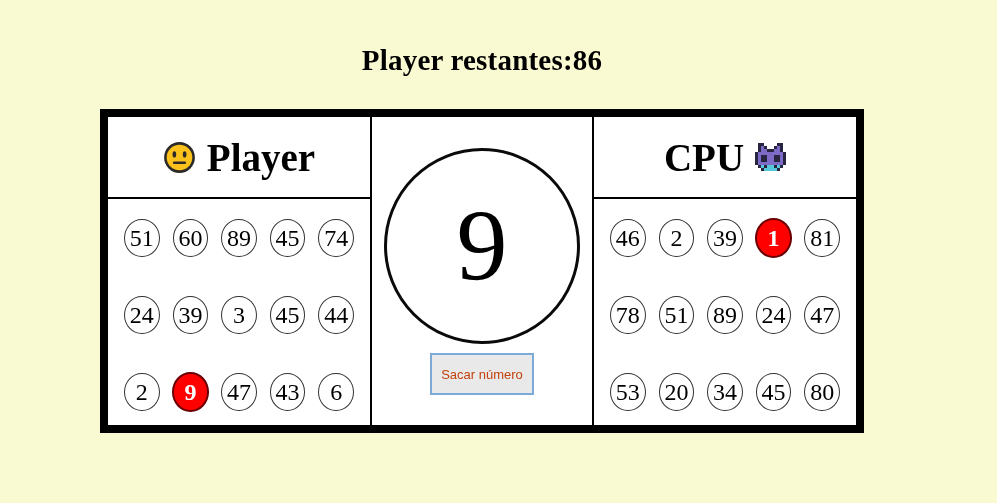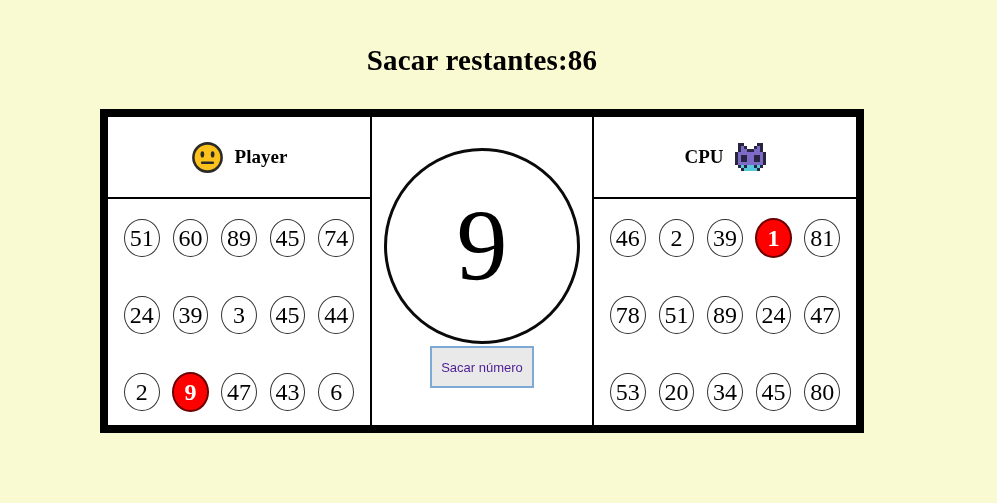--- a/index.html
+++ b/index.html
@@ -12,40 +12,40 @@
   *{box-sizing:border-box; margin:0; padding:0;}
   html,body{width:997px; height:503px;}
   body{background:var(--page-bg); font-family:"Liberation Serif", serif; color:#000; overflow:hidden;}
   .stage{width:764px; margin-left:100px; padding-top:44px;}
   .title{text-align:center; font-size:29px; font-weight:bold; letter-spacing:0.2px;}
   .board{margin-top:32px; display:flex; height:324px; border:8px solid var(--board-border); background:var(--board-bg);}
   .panel{display:flex; flex-direction:column;}
   .panel.side{width:262px;}
   .panel.cpu{flex:1;}
   .panel.center{width:228px; border-left:2px solid var(--board-border); border-right:2px solid var(--board-border); align-items:center;}
-  .panel-header{height:85px; border-bottom:2px solid var(--board-border); display:flex; align-items:center; justify-content:center; gap:11px; font-size:19px; font-weight:bold;}
+  .panel-header{height:85px; border-bottom:2px solid var(--board-border); display:flex; align-items:center; justify-content:center; gap:11px; font-size:39px; font-weight:bold;}
   .grid{flex:1; display:flex; flex-direction:column; padding:20px 16px 14px; gap:39px;}
   .grid-row{display:flex; justify-content:center; gap:13px;}
   .cell{width:38px; height:38px; border-radius:50%; border:1px solid var(--cell-border); background:#fff;
         display:flex; align-items:center; justify-content:center; font-size:24px; line-height:1;}
   .cell.marked{width:40px; height:40px; margin:-1px; border:2px solid var(--marked-border);
         background:var(--marked-bg); color:var(--marked-text); font-weight:bold;}
   .ball{margin-top:31px; width:196px; height:196px; border-radius:50%; border:3px solid #0a0a0a; background:#fff;
         display:flex; align-items:center; justify-content:center;}
   .ball-number{font-size:102px; line-height:1;}
-  .draw-button{margin-top:2px; width:104px; height:42px; background:var(--button-bg);
-        border:2px solid var(--button-border); font-family:"Liberation Sans", sans-serif; font-size:13px; color:#4c1d95; cursor:pointer;}
+  .draw-button{margin-top:9px; width:104px; height:42px; background:var(--button-bg);
+        border:2px solid var(--button-border); font-family:"Liberation Sans", sans-serif; font-size:13px; color:#c2410c; cursor:pointer;}
   .icon-face{width:33px; height:33px; display:block;}
   .icon-alien{width:31px; height:28px; display:block; image-rendering:pixelated;}
 </style>
 </head>
 <body>
 
 <div class="stage">
-  <div class="title">Sacar restantes:86</div>
+  <div class="title">Player restantes:86</div>
 
   <div class="board">
 
     <div class="panel side">
       <div class="panel-header">
         <svg class="icon-face" viewBox="0 0 36 36">
           <circle cx="18" cy="18" r="15.4" style="fill:var(--emoji-yellow); stroke:var(--emoji-outline); stroke-width:2.8"></circle>
           <ellipse cx="12.4" cy="14.6" rx="2" ry="3.4" style="fill:var(--emoji-outline)"></ellipse>
           <ellipse cx="23.6" cy="14.6" rx="2" ry="3.4" style="fill:var(--emoji-outline)"></ellipse>
           <rect x="10.8" y="22.4" width="14.4" height="2.8" rx="1.4" style="fill:var(--emoji-outline)"></rect>

